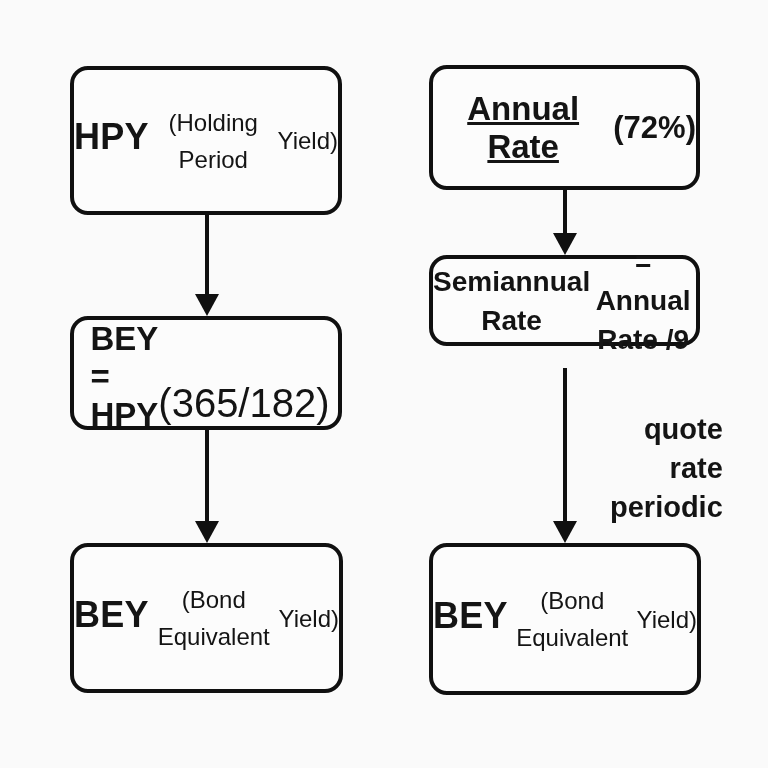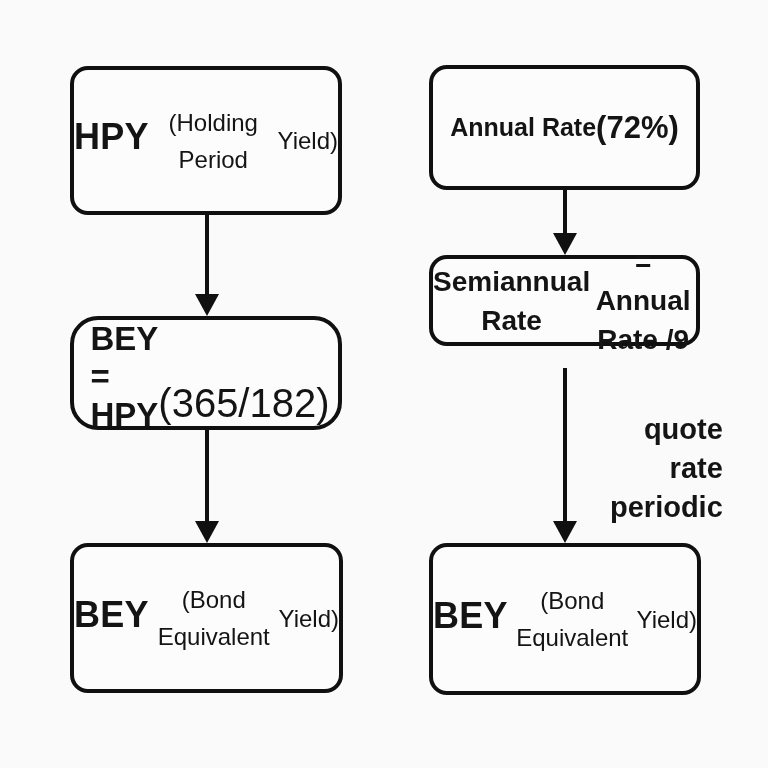--- a/index.html
+++ b/index.html
@@ -19,29 +19,29 @@
     border: 4px solid var(--line-color, #101010);
     border-radius: 18px;
     display: flex;
     flex-direction: row;
     align-items: center;
     justify-content: center;
     text-align: center;
   }
   
   .node-hpy        { left: 70px;  top: 66px;  width: 272px; height: 149px; }
-  .node-formula    { left: 70px;  top: 316px; width: 272px; height: 114px; border-radius: 28px; }
+  .node-formula    { left: 70px;  top: 316px; width: 272px; height: 114px; }
   .node-bey-left   { left: 70px;  top: 543px; width: 273px; height: 150px; }
   .node-annual     { left: 429px; top: 65px;  width: 271px; height: 125px; }
   .node-semiannual { left: 429px; top: 255px; width: 271px; height: 91px; }
   .node-bey-right  { left: 429px; top: 543px; width: 272px; height: 152px; }
 
   
   .title-lg  { font-size: 36px; font-weight: 700; letter-spacing: 0.3px; }
-  .title-md  { font-size: 25px; font-weight: 700; }
+  .title-md  { font-size: 33px; font-weight: 700; text-decoration: underline; }
   .sub       { font-size: 24px; font-weight: 400; line-height: 37px; }
   .sub-bold  { font-size: 31px; font-weight: 700; line-height: 44px; }
   .gap-below { margin-bottom: 7px; }
   .semi-line { font-size: 28px; font-weight: 700; line-height: 39px; }
 
   
   .node-formula { align-items: stretch; text-align: left; }
   .formula-line { align-self: flex-start; margin-left: 21px; font-size: 33px; font-weight: 700; }
   .factor-line  { align-self: flex-end;   margin-right: 13px; margin-top: 9px; font-size: 40px; font-weight: 400; }
 

